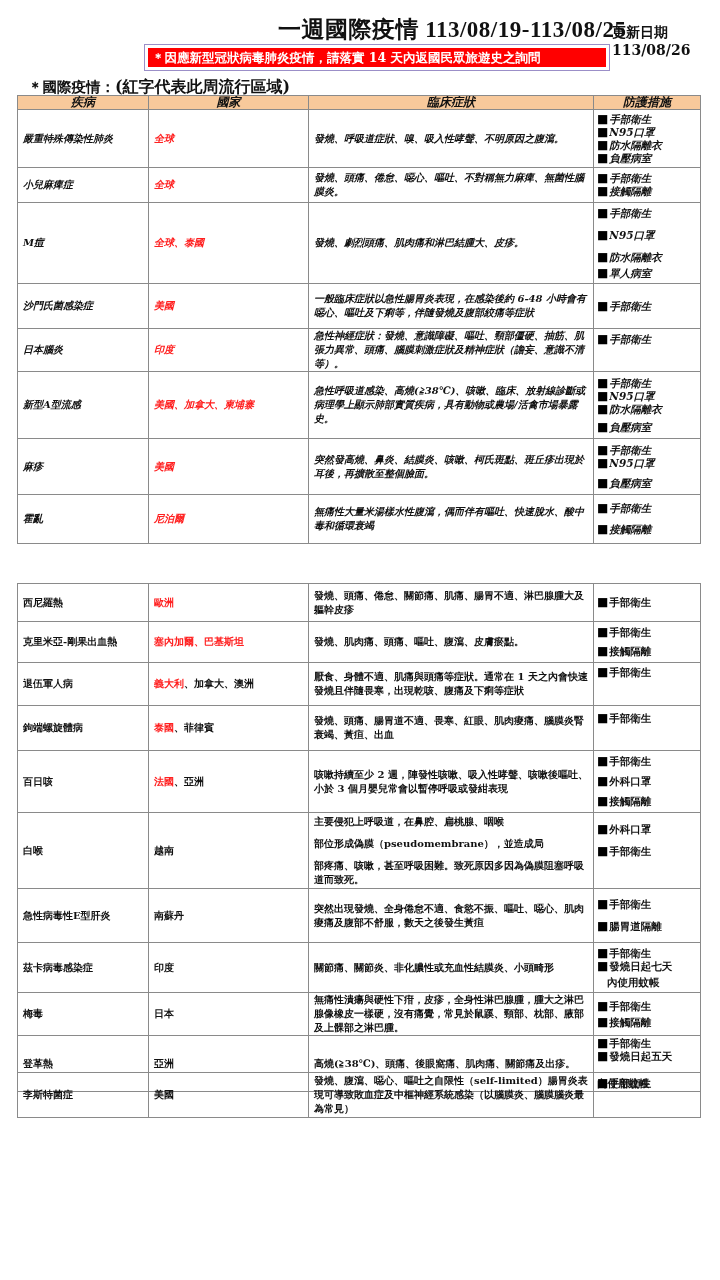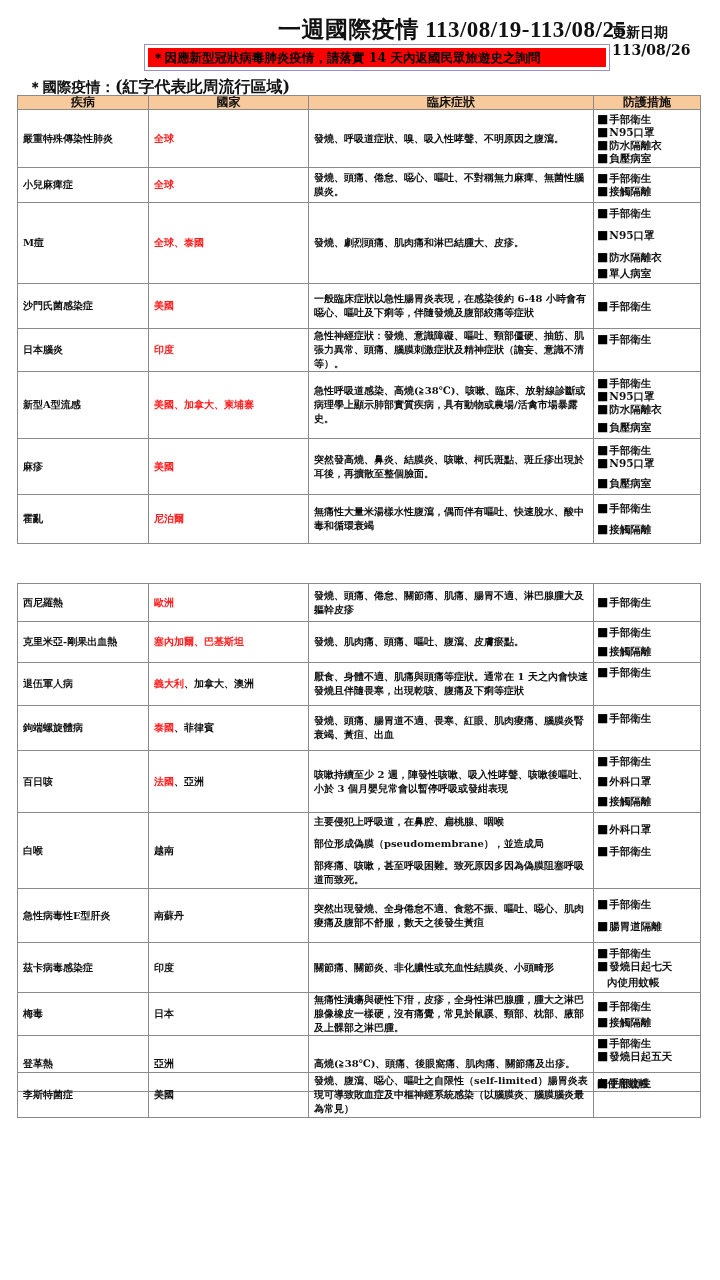--- a/index.html
+++ b/index.html
@@ -3,21 +3,21 @@
 <meta charset="utf-8">
 <style>
   html, body { margin:0; padding:0; background:#ffffff; }
   body { width:720px; height:1280px; position:relative; overflow:hidden;
          font-family:"DejaVu Serif", "Liberation Serif", serif; color:#111; }
   .title { position:absolute; left:255px; top:14px; font-size:23px; font-weight:bold;
            font-family:"Liberation Serif","DejaVu Serif",serif; letter-spacing:0.5px;margin-left:23px; }
   .updated { position:absolute; left:612px; top:24px; font-size:14px; font-weight:bold; }
   .notice-wrap { position:absolute; left:144px; top:44px; width:466px; height:27px;
                  border:1px solid #9b8fc8; box-sizing:border-box; padding:3px; }
-  .notice { background:#ff0000; color:#000000; font-size:12.5px; font-weight:bold; height:19px;
+  .notice { background:#ff0000; color:#ffffff; font-size:12.5px; font-weight:bold; height:19px;
             line-height:19px; padding-left:4px; white-space:nowrap; overflow:hidden; }
   .section-title { position:absolute; left:28px; top:77px; font-size:14.5px; font-weight:bold; white-space:nowrap; }
   .section-title .sub { font-size:16px; }
   table { position:absolute; left:17px; border-collapse:collapse; table-layout:fixed; width:683px; }
   td, th { border:1.2px solid #8a8a8a; font-size:10px; font-weight:bold; vertical-align:middle; padding:0 5px;
            line-height:14px; overflow:hidden; }
   th { background:#f8c99b; font-size:12px; height:13px; line-height:13px; padding:0; text-align:center; }
   col.c1 { width:131px; } col.c2 { width:160px; } col.c3 { width:285px; } col.c4 { width:107px; }
   .red { color:#ff2020; }
   .sym { padding:0 5px 0 3px; font-size:10.5px; line-height:13px; }
@@ -29,21 +29,21 @@
 </head>
 <body>
 
 <div class="title">一週國際疫情 113/08/19-113/08/25</div>
 <div class="updated">更新日期 113/08/26</div>
 <div class="notice-wrap">
   <div class="notice">＊因應新型冠狀病毒肺炎疫情，請落實 14 天內返國民眾旅遊史之詢問</div>
 </div>
 <div class="section-title"><span>＊國際疫情：</span><span class="sub">(紅字代表此周流行區域)</span></div>
 
-<table style="top:95px;">
+<table style="top:95px;font-style:italic;">
   <colgroup>
       <col class="c1">
       <col class="c2">
       <col class="c3">
       <col class="c4">
     </colgroup>
   <tbody>
       <tr>
     <th>疾病</th>
     <th>國家</th>

